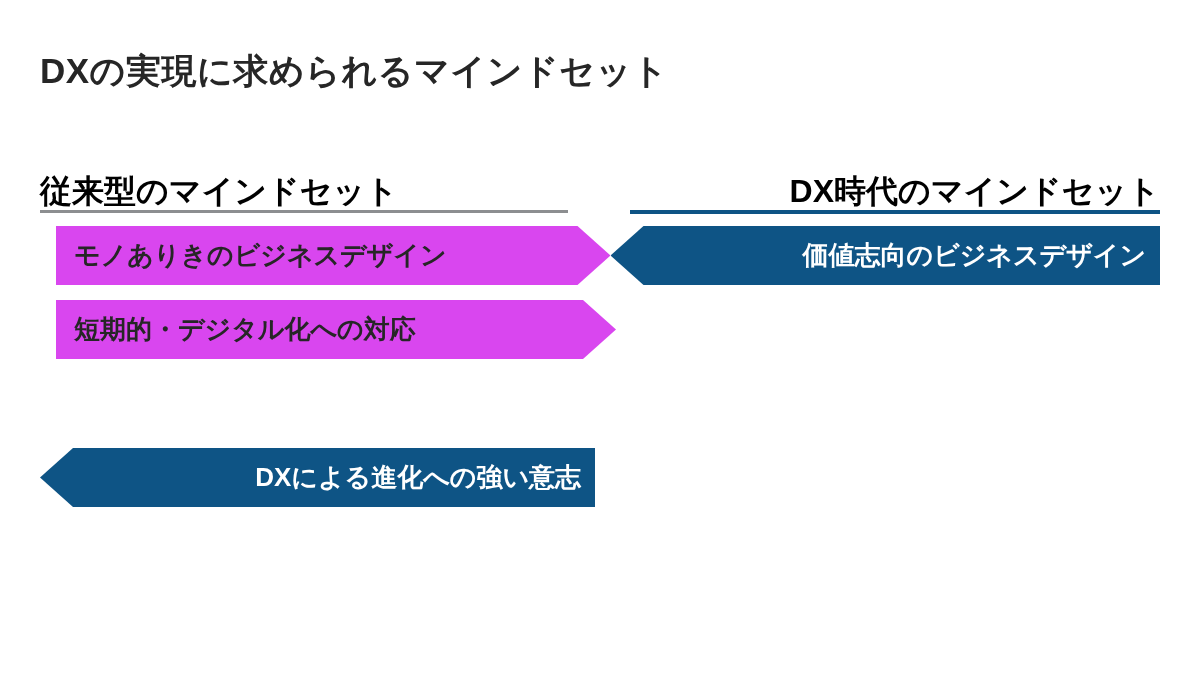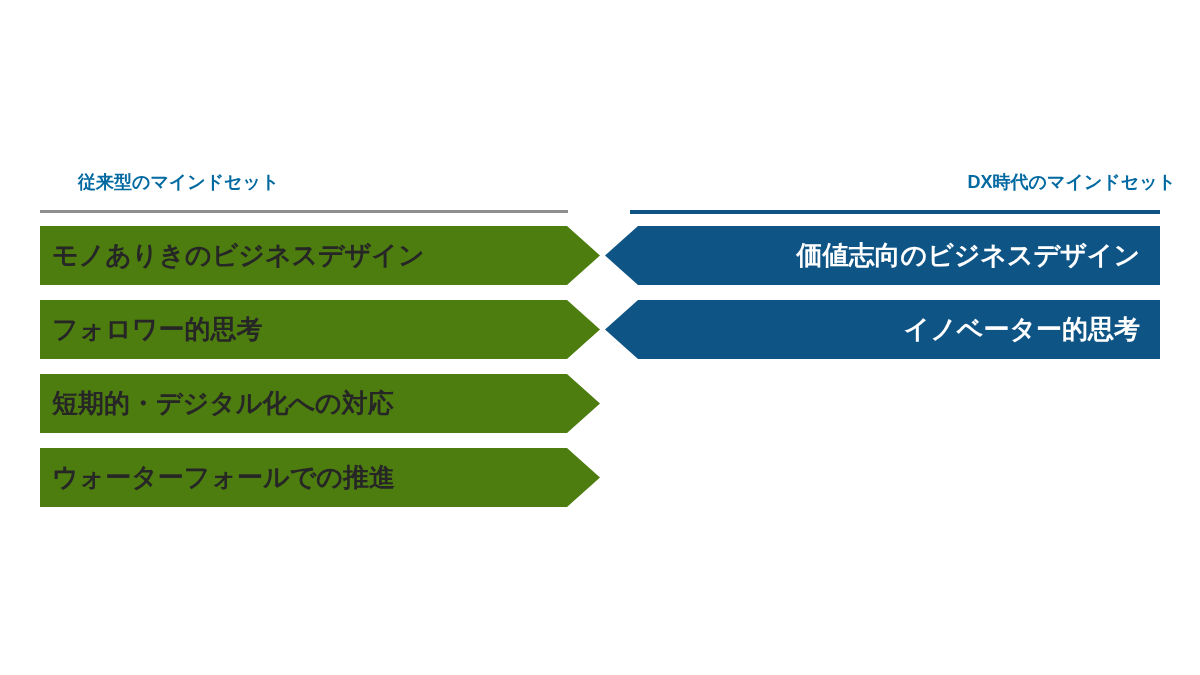--- a/index.html
+++ b/index.html
@@ -21,28 +21,27 @@
     top: 48px;
     font-size: 35px;
     font-weight: bold;
     color: #262626;
     letter-spacing: 0.5px;
     white-space: nowrap;
   }
   .col-header {
     position: absolute;
     top: 170px;
-    font-size: 18px;
+    font-size: 32px;
     font-weight: bold;
-    color: #0369a1;
+    color: #000000;
     white-space: nowrap;
-    margin-left: 38px;
   }
   .col-header.left { left: 40px; }
-  .col-header.right { right: 24px; text-align: right; }
+  .col-header.right { right: 40px; text-align: right; }
   .underline {
     position: absolute;
   }
   .underline.left {
     left: 40px;
     top: 210px;
     width: 528px;
     height: 3px;
     background: #8c8e90;
   }
@@ -71,75 +70,69 @@
     display: flex;
     align-items: center;
     height: 59px;
     font-size: 26px;
     font-weight: bold;
     white-space: nowrap;
     box-sizing: border-box;
   }
   .arrow.left {
     width: 560px;
-    background: #4d7c0f;
+    background: #d946ef;
     color: #262626;
-    padding-left: 12px;
+    padding-left: 18px;
     clip-path: polygon(0 0, calc(100% - 33px) 0, 100% 50%, calc(100% - 33px) 100%, 0 100%);
+    margin-left: 16px;
   }
   .arrow.right {
     width: 555px;
     background: #0e5485;
     color: #ffffff;
     justify-content: flex-end;
-    padding-right: 20px;
+    padding-right: 14px;
     clip-path: polygon(33px 0, 100% 0, 100% 100%, 33px 100%, 0 50%);
   }
 </style>
 </head>
 <body>
 
 <div class="canvas">
 
+  <div class="title">DXの実現に求められるマインドセット</div>
 
   <div class="col-header left">従来型のマインドセット</div>
   <div class="col-header right">DX時代のマインドセット</div>
 
   <div class="underline left"></div>
   <div class="underline right"></div>
 
   <div class="rows">
 
     <div class="row">
       <div class="arrow left">
         <span>モノありきのビジネスデザイン</span>
       </div>
       <div class="arrow right">
         <span>価値志向のビジネスデザイン</span>
       </div>
     </div>
 
-    <div class="row">
-      <div class="arrow left">
-        <span>フォロワー的思考</span>
-      </div>
-      <div class="arrow right">
-        <span>イノベーター的思考</span>
-      </div>
-    </div>
 
     <div class="row">
       <div class="arrow left">
         <span>短期的・デジタル化への対応</span>
       </div>
     </div>
 
     <div class="row">
-      <div class="arrow left">
-        <span>ウォーターフォールでの推進</span>
-      </div>
     </div>
 
     <div class="row">
+      <div class="arrow right">
+        <span>DXによる進化への強い意志</span>
+      </div>
     </div>
 
   </div>
 </div>
 
 </body></html>

